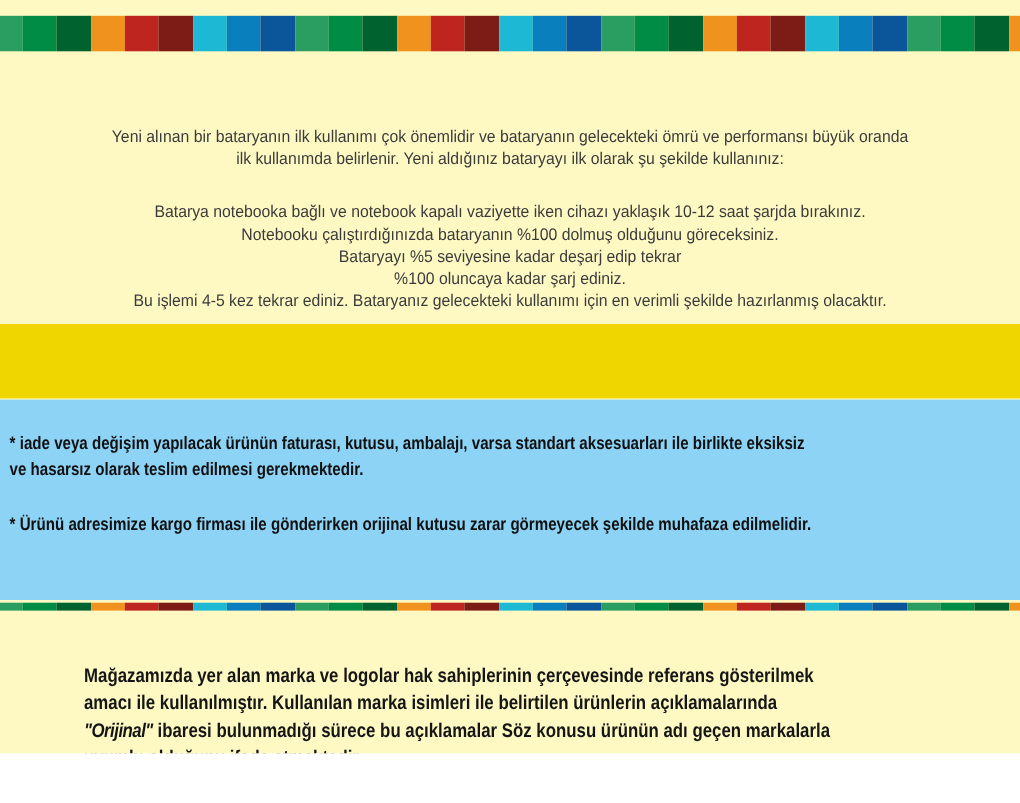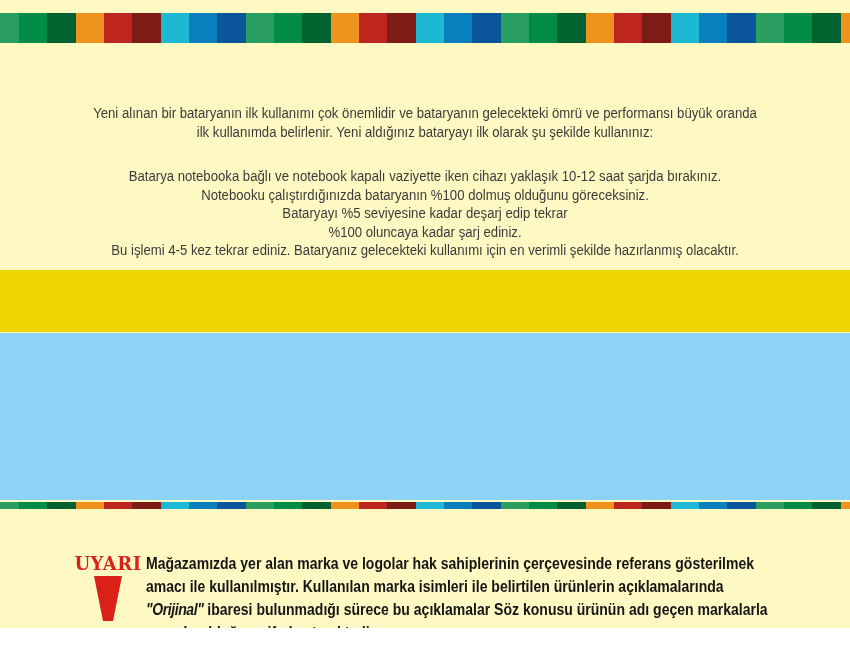--- a/index.html
+++ b/index.html
@@ -177,20 +177,27 @@
       <div class="line">Notebooku çalıştırdığınızda bataryanın  %100 dolmuş olduğunu göreceksiniz.</div>
       <div class="line">Bataryayı %5 seviyesine kadar deşarj edip tekrar</div>
       <div class="line">%100 oluncaya kadar şarj ediniz.</div>
       <div class="line">Bu işlemi 4-5 kez tekrar ediniz. Bataryanız gelecekteki kullanımı için en verimli şekilde hazırlanmış olacaktır.</div>
     </div>
   </section>
 
   <div class="yellow-band"></div>
 
   <section class="return-policy">
+    <div class="item1">
+      <div class="line">* iade veya değişim yapılacak ürünün faturası, kutusu, ambalajı, varsa standart aksesuarları ile birlikte eksiksiz</div>
+      <div class="line">ve hasarsız olarak teslim edilmesi gerekmektedir.</div>
+    </div>
+    <div class="item2">
+      <div class="line">* Ürünü adresimize kargo firması ile gönderirken orijinal kutusu zarar görmeyecek şekilde muhafaza edilmelidir.</div>
+    </div>
   </section>
 
   <div class="stripe-bar thin">
       <div class="stripe-square" style="width: 19px; background: rgb(42, 158, 96);"></div>
       <div class="stripe-square" style="width: 28.33px; background: rgb(0, 140, 69);"></div>
       <div class="stripe-square" style="width: 28.33px; background: rgb(0, 98, 47);"></div>
       <div class="stripe-square" style="width: 28.33px; background: rgb(240, 146, 30);"></div>
       <div class="stripe-square" style="width: 28.33px; background: rgb(190, 37, 30);"></div>
       <div class="stripe-square" style="width: 28.33px; background: rgb(125, 27, 22);"></div>
       <div class="stripe-square" style="width: 28.33px; background: rgb(29, 184, 212);"></div>
@@ -214,27 +221,20 @@
       <div class="stripe-square" style="width: 28.33px; background: rgb(29, 184, 212);"></div>
       <div class="stripe-square" style="width: 28.33px; background: rgb(9, 128, 189);"></div>
       <div class="stripe-square" style="width: 28.33px; background: rgb(11, 86, 155);"></div>
       <div class="stripe-square" style="width: 28.33px; background: rgb(42, 158, 96);"></div>
       <div class="stripe-square" style="width: 28.33px; background: rgb(0, 140, 69);"></div>
       <div class="stripe-square" style="width: 28.33px; background: rgb(0, 98, 47);"></div>
       <div class="stripe-square" style="width: 28.33px; background: rgb(240, 146, 30);"></div>
     </div>
 
   <section class="warning">
-    <div class="warning-badge">
-      <div class="warning-label">UYARI</div>
-      <svg class="exclamation-icon" width="44" height="74" viewBox="0 0 44 74" aria-hidden="true">
-        <path d="M8 1 L36 1 L27 46 L17 46 Z" fill="#d92118"></path>
-        <ellipse cx="22" cy="63" rx="13" ry="8" fill="#d92118"></ellipse>
-      </svg>
-    </div>
     <div class="warning-text">
       <div class="line">Mağazamızda yer alan marka ve logolar hak sahiplerinin çerçevesinde referans gösterilmek</div>
       <div class="line">amacı ile kullanılmıştır. Kullanılan marka isimleri ile belirtilen ürünlerin açıklamalarında</div>
       <div class="line"><span class="emphasis">"Orijinal"</span><span> ibaresi bulunmadığı sürece bu açıklamalar Söz konusu ürünün adı geçen markalarla</span></div>
       <div class="line">uyumlu olduğunu ifade etmektedir.</div>
     </div>
   </section>
 
   <div class="yellow-bottom"></div>
 

